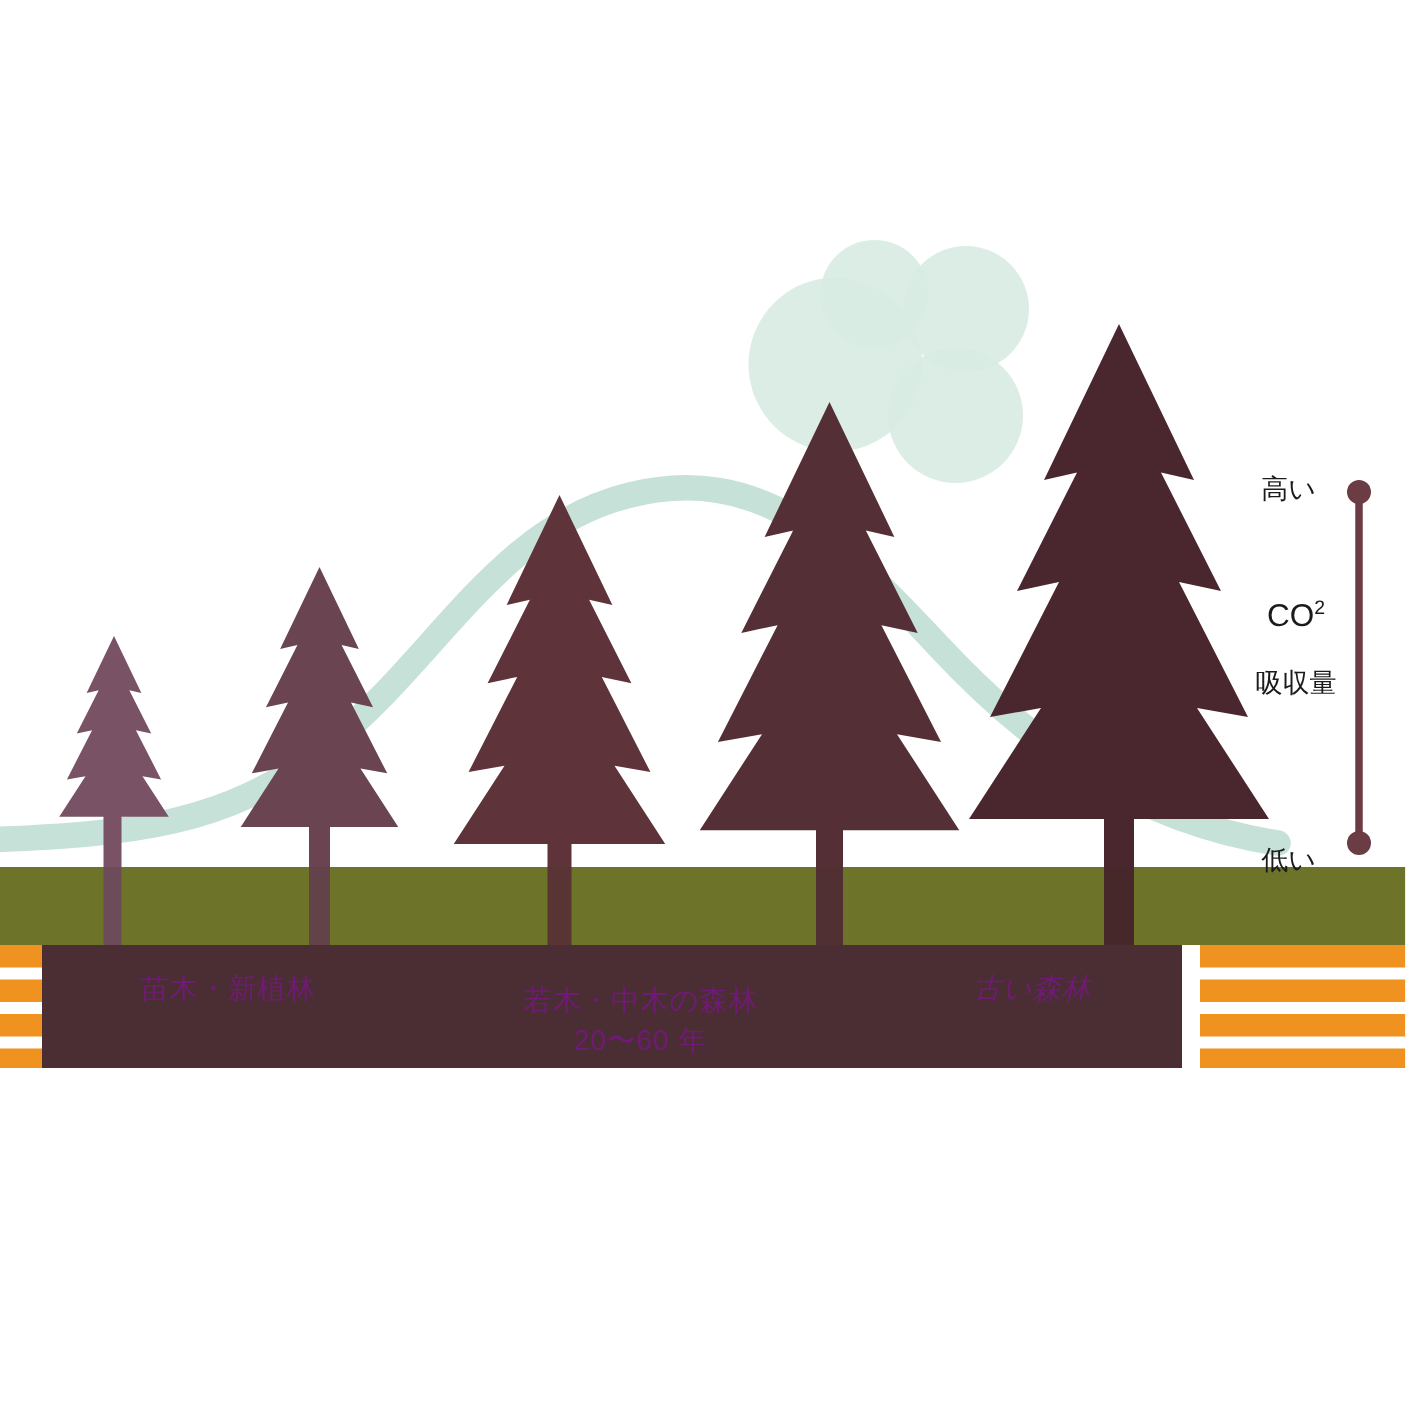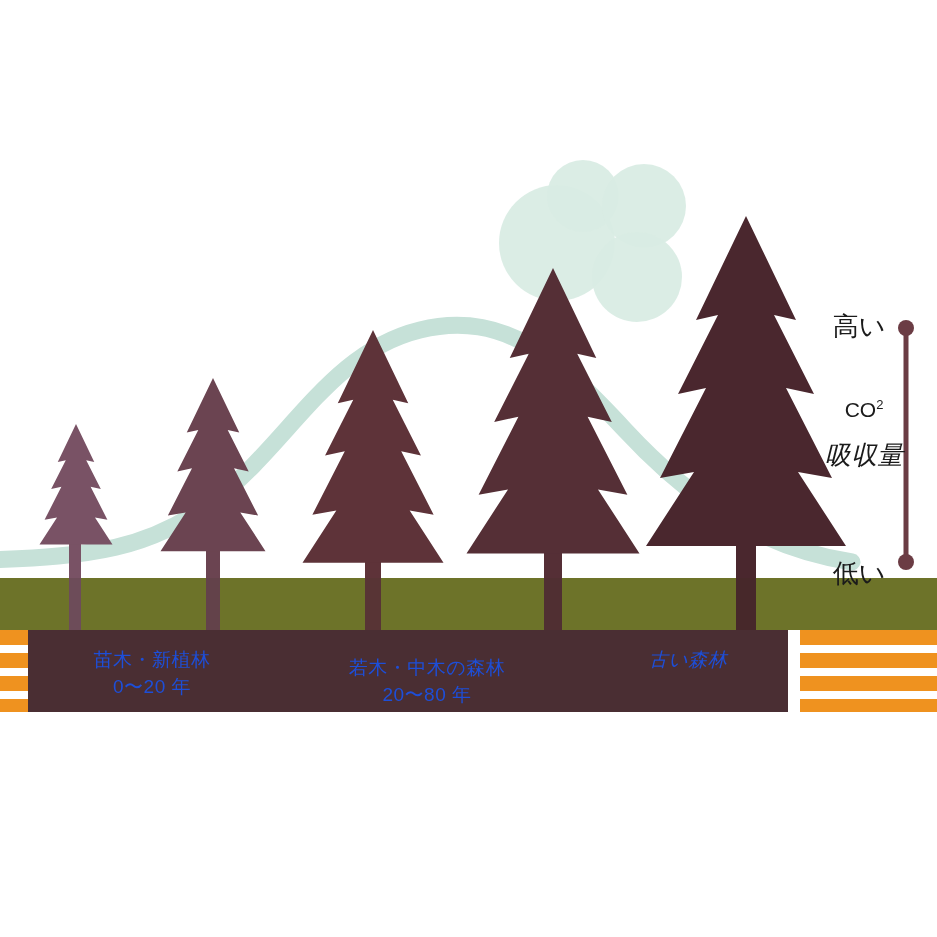--- a/index.html
+++ b/index.html
@@ -12,35 +12,35 @@
   #stage {
     position:relative;
     width:937px; height:937px;
     background:#ffffff;
   }
   #art { position:absolute; left:0; top:0; width:937px; height:937px; }
 
   
   .cat-label {
     position:absolute;
-    color:#1d4ed8;
+    color:#701a75;
     font-size:19px;
     line-height:27px;
     text-align:center;
     letter-spacing:0.5px;
     white-space:nowrap;
     user-select:none;
   }
   .cat-label .l2 { display:block; }
 
   
   .legend-text {
     position:absolute;
     color:#1b1b1b;
-    font-size:26px;
+    font-size:18px;
     line-height:27px;
     text-align:center;
     white-space:nowrap;
     user-select:none;
   }
   .legend-co2 { font-size:21px; }
   .legend-co2 sup { font-size:13px; vertical-align:super; }
 </style>
 </head>
 <body>
@@ -147,35 +147,34 @@
     <g>
       <line x1="906" y1="330" x2="906" y2="560" stroke="#6B3C44" stroke-width="5"></line>
       <circle cx="906" cy="328" r="8" fill="#6B3C44"></circle>
       <circle cx="906" cy="562" r="8" fill="#6B3C44"></circle>
     </g>
 
   </svg>
 
   <div class="cat-label" style="left:52px; top:646px; width:200px;">
     <span>苗木・新植林</span>
-    <span class="l2">0〜20 年</span>
   </div>
 
   <div class="cat-label" style="left:327px; top:654px; width:200px;">
     <span>若木・中木の森林</span>
-    <span class="l2">20〜80 年</span>
+    <span class="l2">20〜60 年</span>
   </div>
 
   <div class="cat-label" style="left:588px; top:646px; width:200px;font-style:italic;">
     <span>古い森林</span>
   </div>
 
   <div class="legend-text" style="left:826px; top:313px; width:66px;">高い</div>
 
   <div class="legend-text legend-co2" style="left:826px; top:391px; width:76px;">
     <span>CO</span><sup>2</sup>
   </div>
 
-  <div class="legend-text" style="left:822px; top:442px; width:84px;font-style:italic;">吸収量</div>
+  <div class="legend-text" style="left:822px; top:442px; width:84px;">吸収量</div>
 
   <div class="legend-text" style="left:826px; top:560px; width:66px;">低い</div>
 
 </div>
 
 </body></html>

